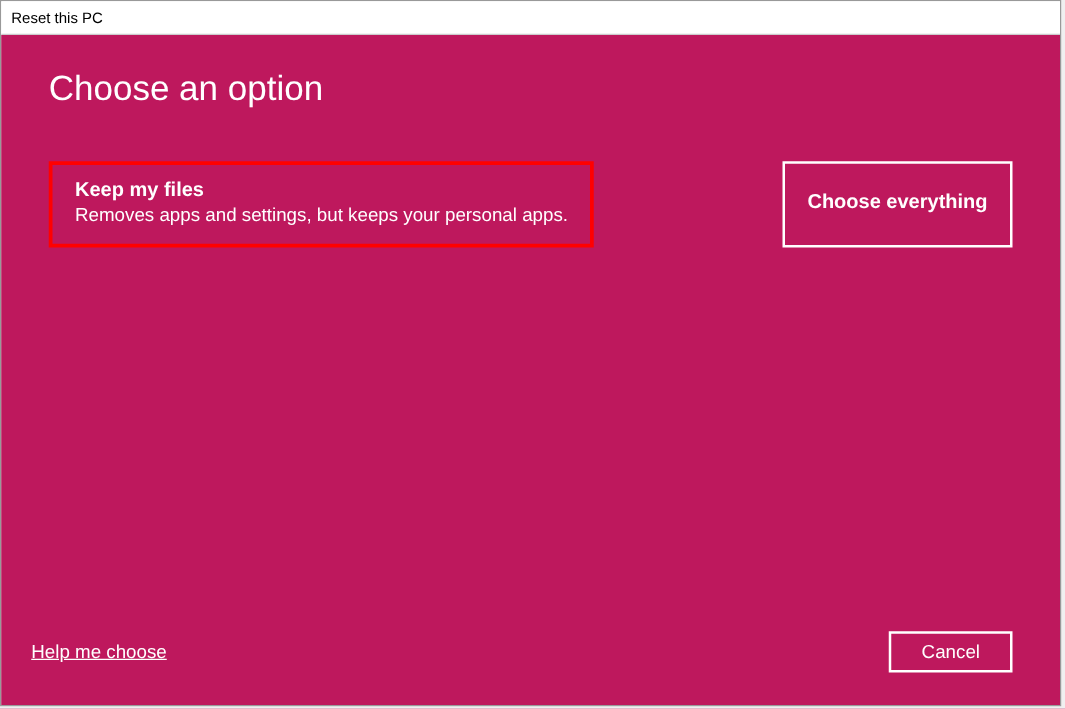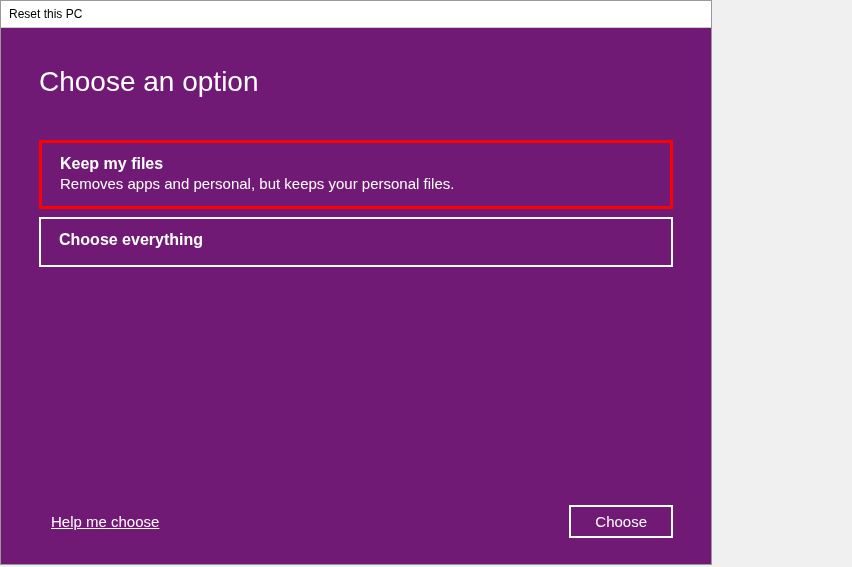--- a/index.html
+++ b/index.html
@@ -8,55 +8,56 @@
       box-sizing: border-box;
     }
     body {
       font-family: "Segoe UI", Tahoma, sans-serif;
       width: 852px;
       height: 567px;
       background: #f0f0f0;
       overflow: hidden;
     }
     .window {
-      width: 712px;
+      width: 849px;
       height: 565px;
       border: 1px solid #999;
       background: #fff;
       display: flex;
       flex-direction: column;
     }
     .titlebar {
       height: 27px;
       background: #fff;
       border-bottom: 1px solid #ccc;
       padding: 4px 8px;
       font-size: 12px;
       color: #000;
       display: flex;
       align-items: center;
     }
     .content {
       flex: 1;
-      background: #701a75;
+      background: #be185d;
       color: #fff;
-      padding: 38px 38px 24px 38px;
+      padding: 27px 38px 24px 38px;
       display: flex;
       flex-direction: column;
       position: relative;
     }
     .heading {
       font-size: 28px;
       font-weight: 300;
       margin-bottom: 42px;
     }
     .options {
       display: flex;
-      flex-direction: column;
+      flex-direction: row;
       gap: 8px;
+      justify-content: space-between;
     }
     .option-box {
       border: 2px solid #fff;
       padding: 12px 18px 14px 18px;
       cursor: pointer;
       background: transparent;
       text-align: left;
       color: #fff;
       font-family: inherit;
     }
@@ -67,21 +68,21 @@
       font-size: 16px;
       font-weight: 700;
       margin-bottom: 2px;
     }
     .option-desc {
       font-size: 15px;
       font-weight: 400;
     }
     .footer {
       position: absolute;
-      left: 50px;
+      left: 24px;
       right: 38px;
       bottom: 26px;
       display: flex;
       justify-content: space-between;
       align-items: center;
     }
     .help-link {
       color: #fff;
       font-size: 15px;
       text-decoration: underline;
@@ -103,24 +104,24 @@
 
 <div class="window">
   <div class="titlebar">
     <span>Reset this PC</span>
   </div>
   <div class="content">
     <h1 class="heading">Choose an option</h1>
     <div class="options">
       <button class="option-box highlighted">
         <div class="option-title">Keep my files</div>
-        <div class="option-desc">Removes apps and personal, but keeps your personal files.</div>
+        <div class="option-desc">Removes apps and settings, but keeps your personal apps.</div>
       </button>
       <button class="option-box">
         <div class="option-title">Choose everything</div>
       </button>
     </div>
     <div class="footer">
       <a class="help-link">Help me choose</a>
-      <button class="cancel-btn">Choose</button>
+      <button class="cancel-btn">Cancel</button>
     </div>
   </div>
 </div>
 
 </body></html>

